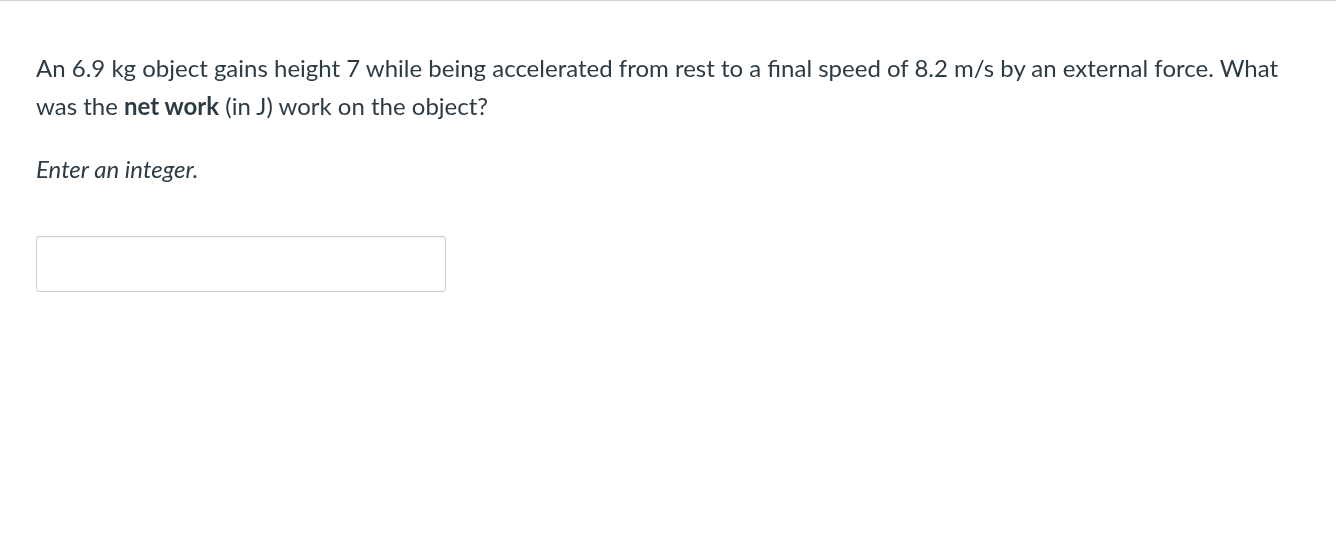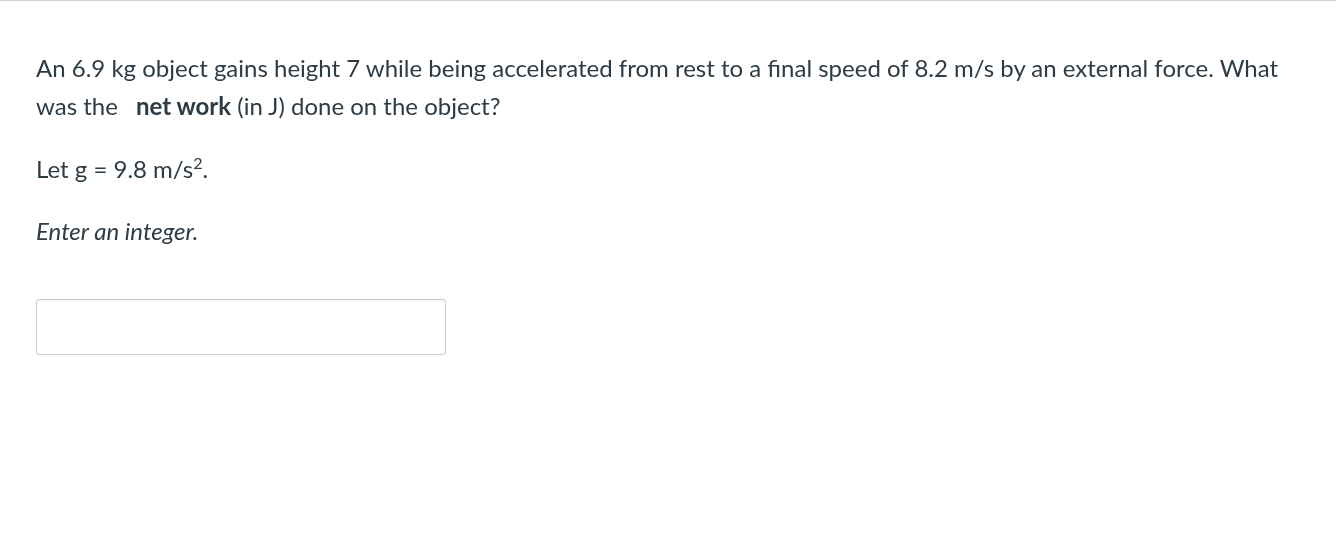--- a/index.html
+++ b/index.html
@@ -21,21 +21,20 @@
       padding: 48px 36px 0 36px;
     }
     .question-text {
       font-size: 24px;
       line-height: 1.6;
       color: #2d3b45;
       margin-bottom: 24px;
     }
     .question-text .bold {
       font-weight: 700;
-      margin-left: 12px;
     }
     .given-info {
       font-size: 24px;
       line-height: 1.6;
       color: #2d3b45;
       margin-bottom: 24px;
     }
     .given-info sup {
       font-size: 16px;
       vertical-align: super;
@@ -59,23 +58,20 @@
       box-shadow: inset 0 1px 2px rgba(0,0,0,0.05);
     }
   </style>
 </head>
 <body>
 
 <div class="divider"></div>
 
 <div class="content">
   <p class="question-text">
-    <span>An 6.9 kg object gains height 7 while being accelerated from rest to a final speed of 8.2 m/s by an external force.  What was the </span><span class="bold">net work</span><span> (in J) done on the object?</span>
+    <span>An 6.9 kg object gains height 7 while being accelerated from rest to a final speed of 8.2 m/s by an external force.  What was the </span><span class="bold">net work</span><span> (in J) work on the object?</span>
   </p>
 
-  <p class="given-info">
-    <span>Let g = 9.8 m/s</span><sup>2</sup><span>.</span>
-  </p>
 
   <p class="instruction">Enter an integer.</p>
 
   <input type="text" class="answer-input" value="" style="">
 </div>
 
 </body></html>

